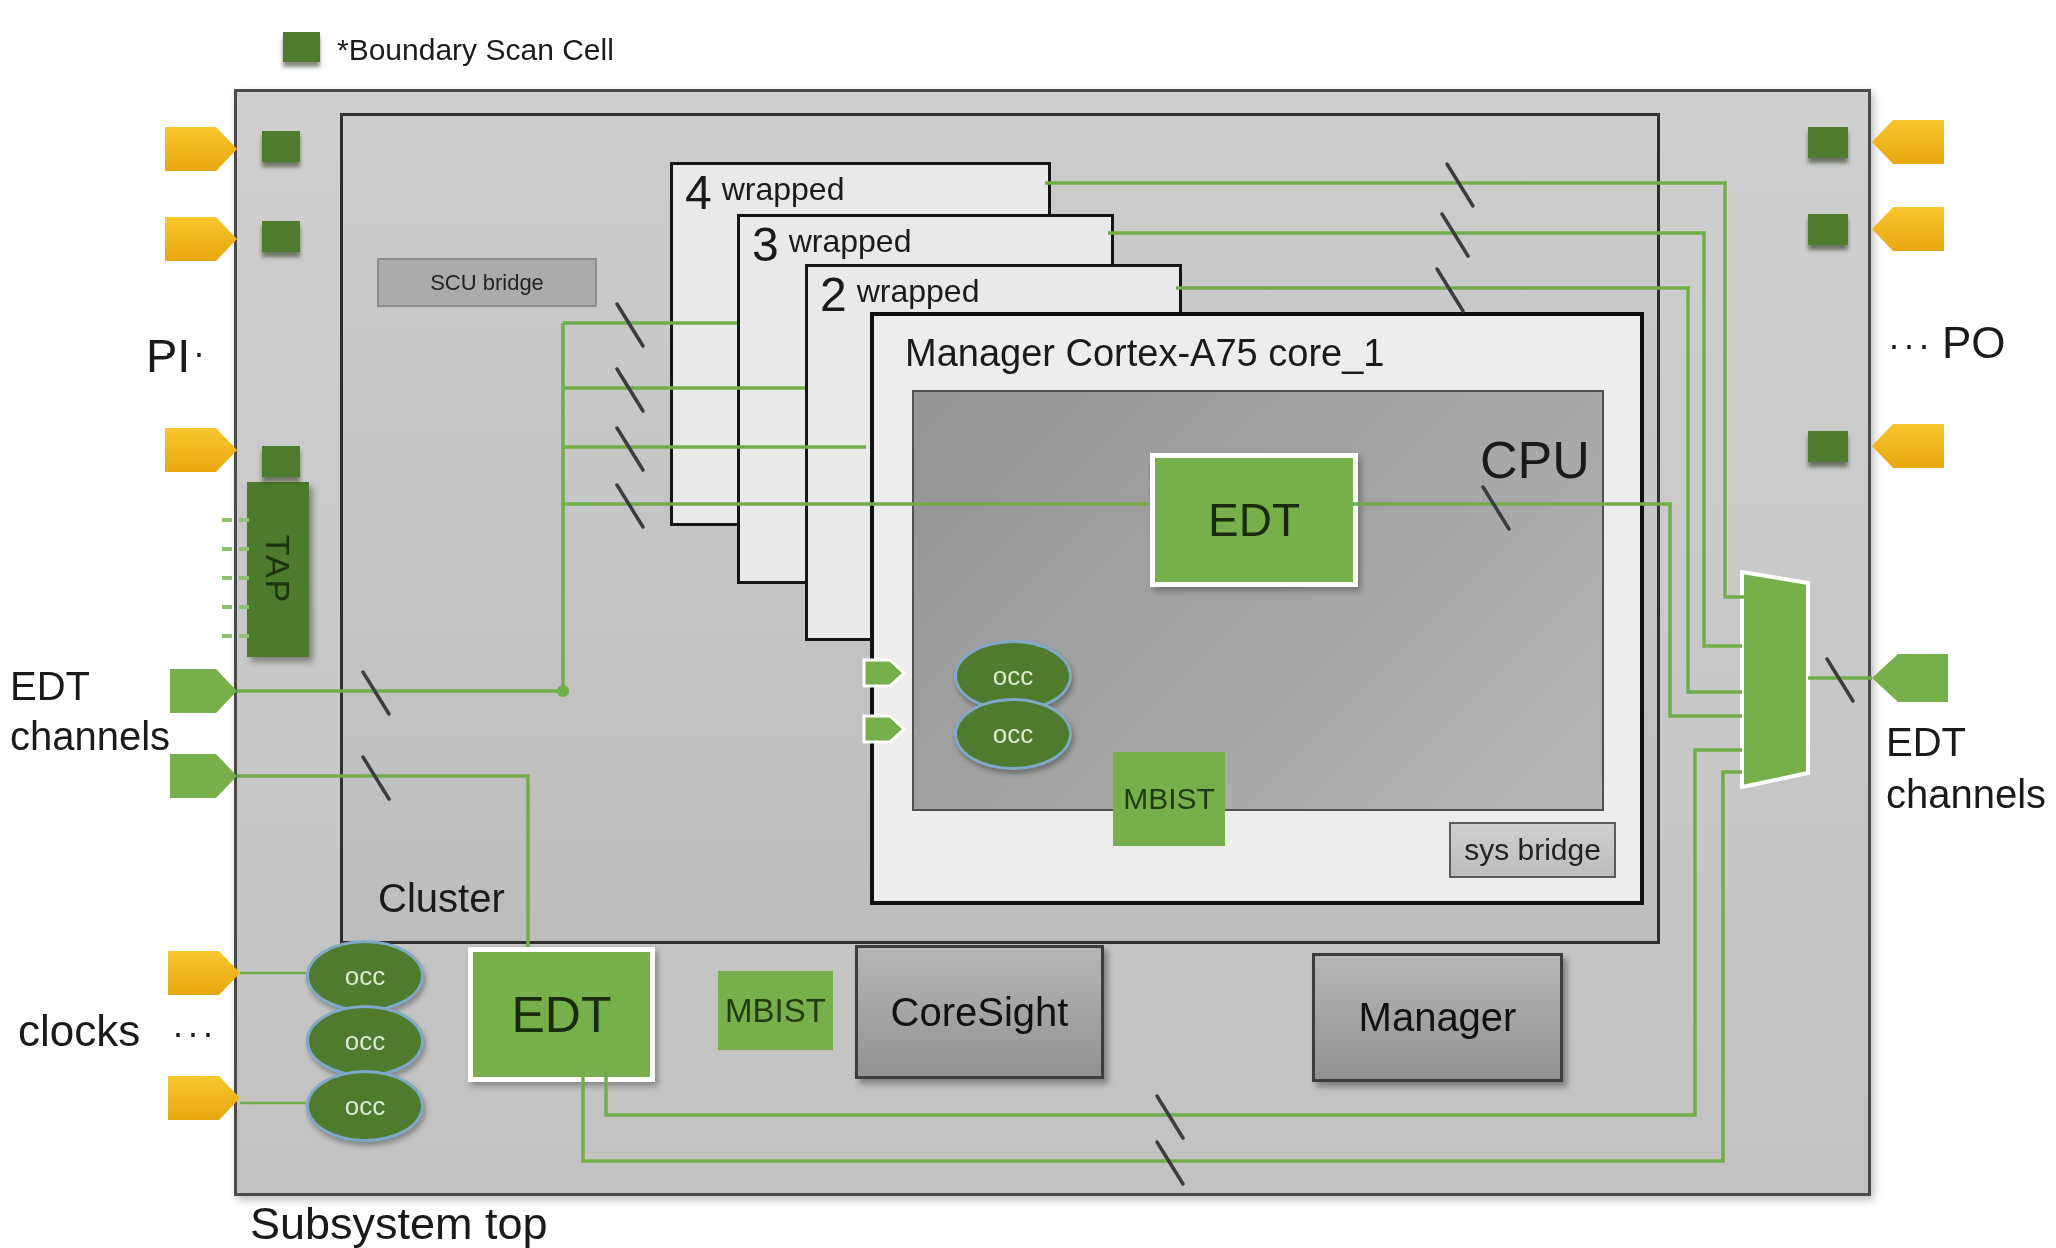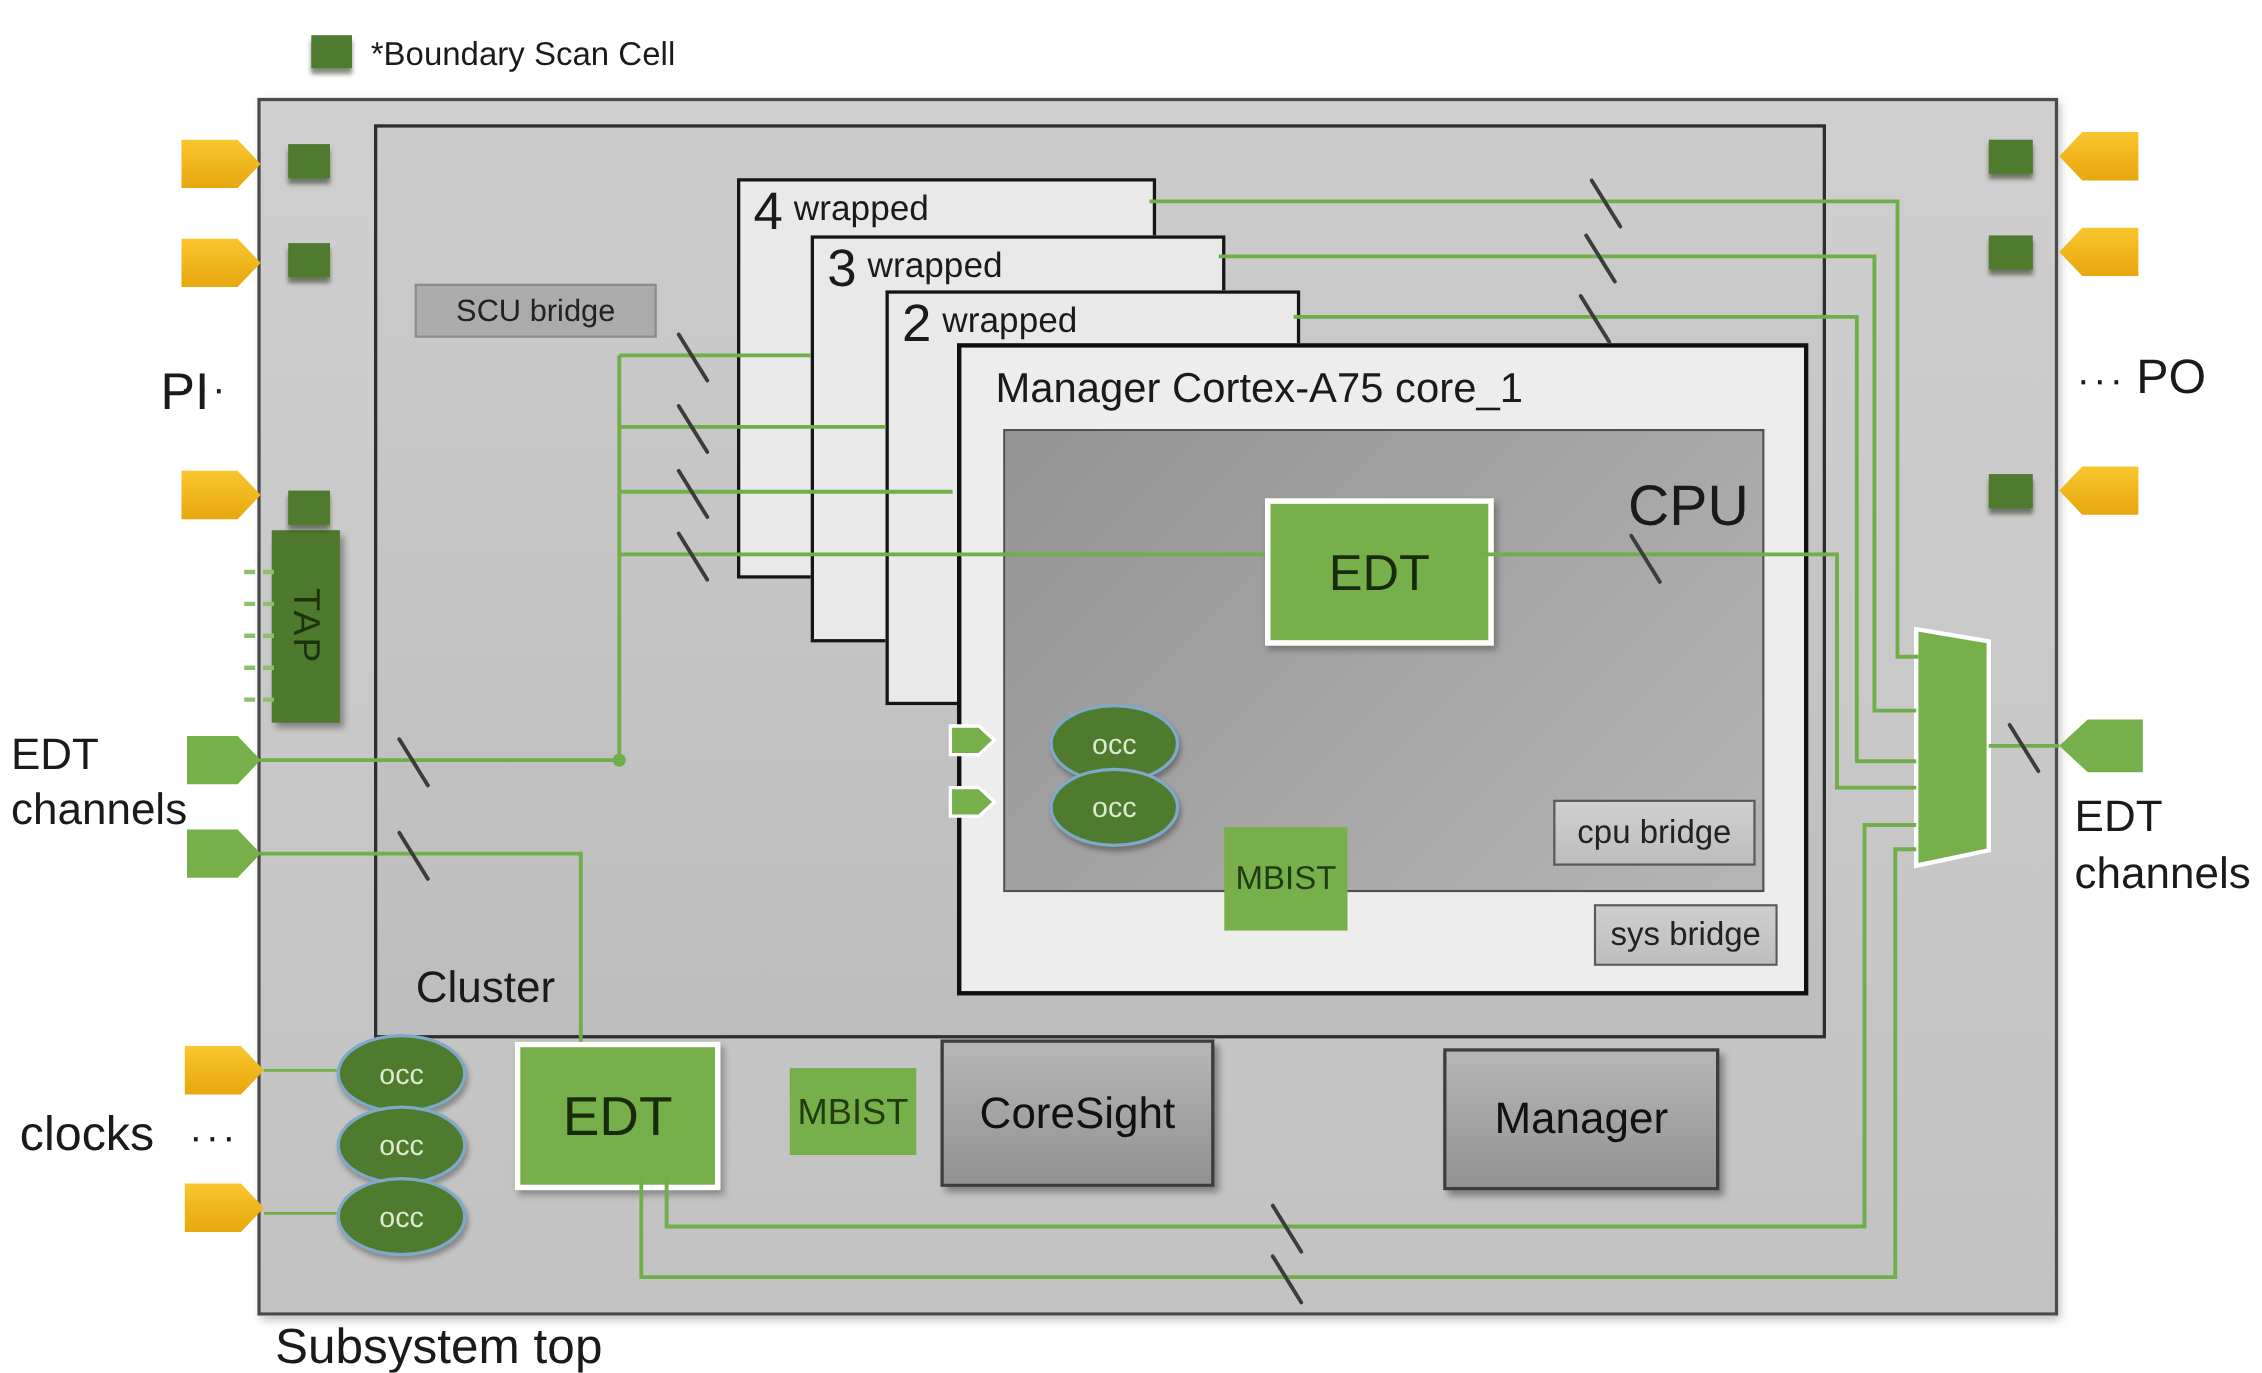--- a/index.html
+++ b/index.html
@@ -61,21 +61,21 @@
 
   <div class="bsc" style="left:283px;top:32px;width:37px;height:30px;"></div>
   <div class="lbl" style="left:337px;top:33px;font-size:30px;">*Boundary Scan Cell</div>
 
   <div class="abs outer-box"></div>
   <div class="lbl" style="left:250px;top:1198px;font-size:45px;">Subsystem top</div>
 
   <div class="abs cluster-box"></div>
   <div class="lbl" style="left:378px;top:876px;font-size:40px;">Cluster</div>
 
-  <div class="gbox-light" style="left:377px;top:258px;width:216px;height:45px;font-size:28px;background:#ababab;border-color:#8c8c8c;">
+  <div class="gbox-light" style="left:377px;top:258px;width:216px;height:45px;font-size:22px;background:#ababab;border-color:#8c8c8c;">
     <span>SCU bridge</span>
   </div>
 
   <div class="wrapped" style="left:670px;top:162px;width:375px;height:358px;">
     <div class="hd">
         <span class="num">4</span>
     <span class="wl">wrapped</span>
       </div>
   </div>
   <div class="wrapped" style="left:737px;top:214px;width:371px;height:364px;">
@@ -102,23 +102,20 @@
 
   <div class="occ" style="left:954px;top:640px;">
     <span>occ</span>
   </div>
   <div class="occ" style="left:954px;top:698px;">
     <span>occ</span>
   </div>
 
   <div class="greenbox mbist-core">
     <span>MBIST</span>
-  </div>
-  <div class="gbox-light" style="left:1412px;top:727px;width:180px;height:56px;font-size:30px;">
-    <span>cpu bridge</span>
   </div>
   <div class="gbox-light" style="left:1449px;top:822px;width:163px;height:52px;font-size:30px;">
     <span>sys bridge</span>
   </div>
 
   <div class="occ" style="left:306px;top:940px;">
     <span>occ</span>
   </div>
   <div class="occ" style="left:306px;top:1005px;">
     <span>occ</span>

